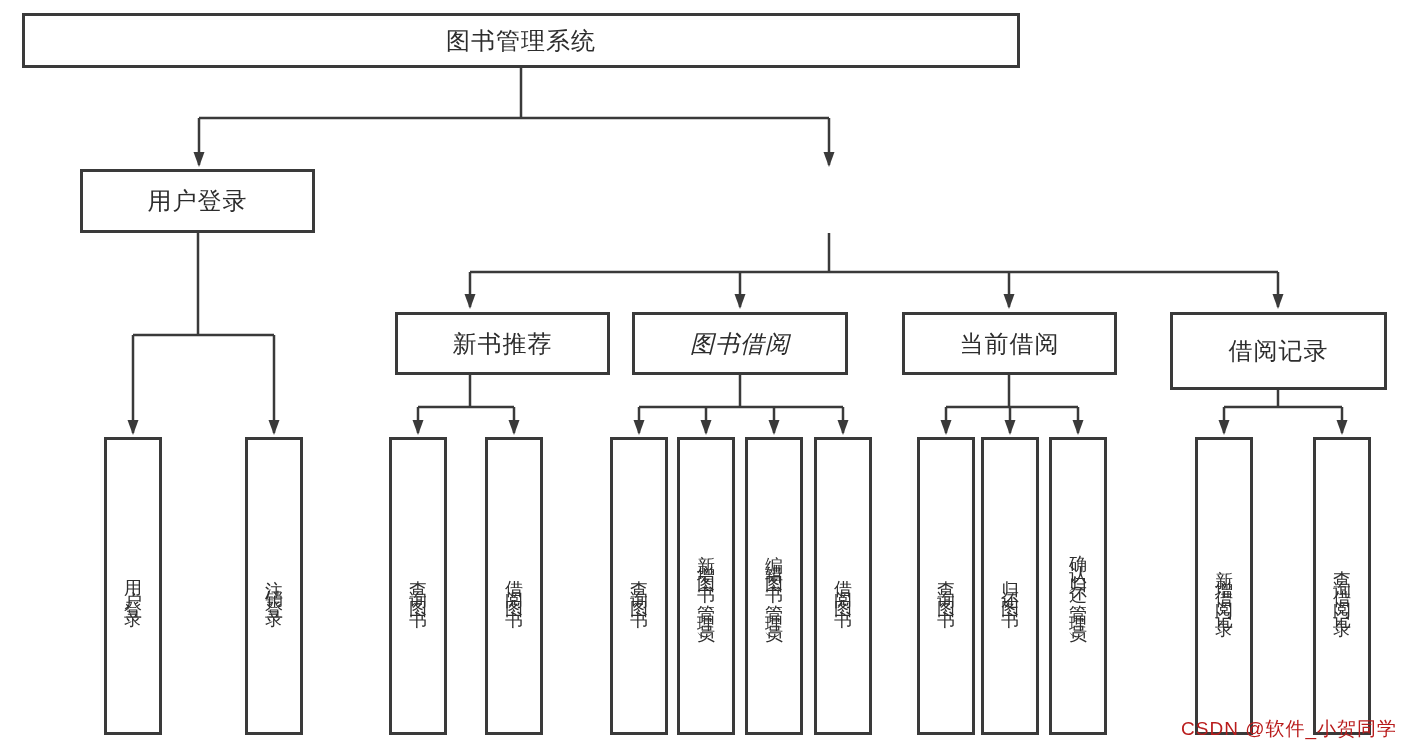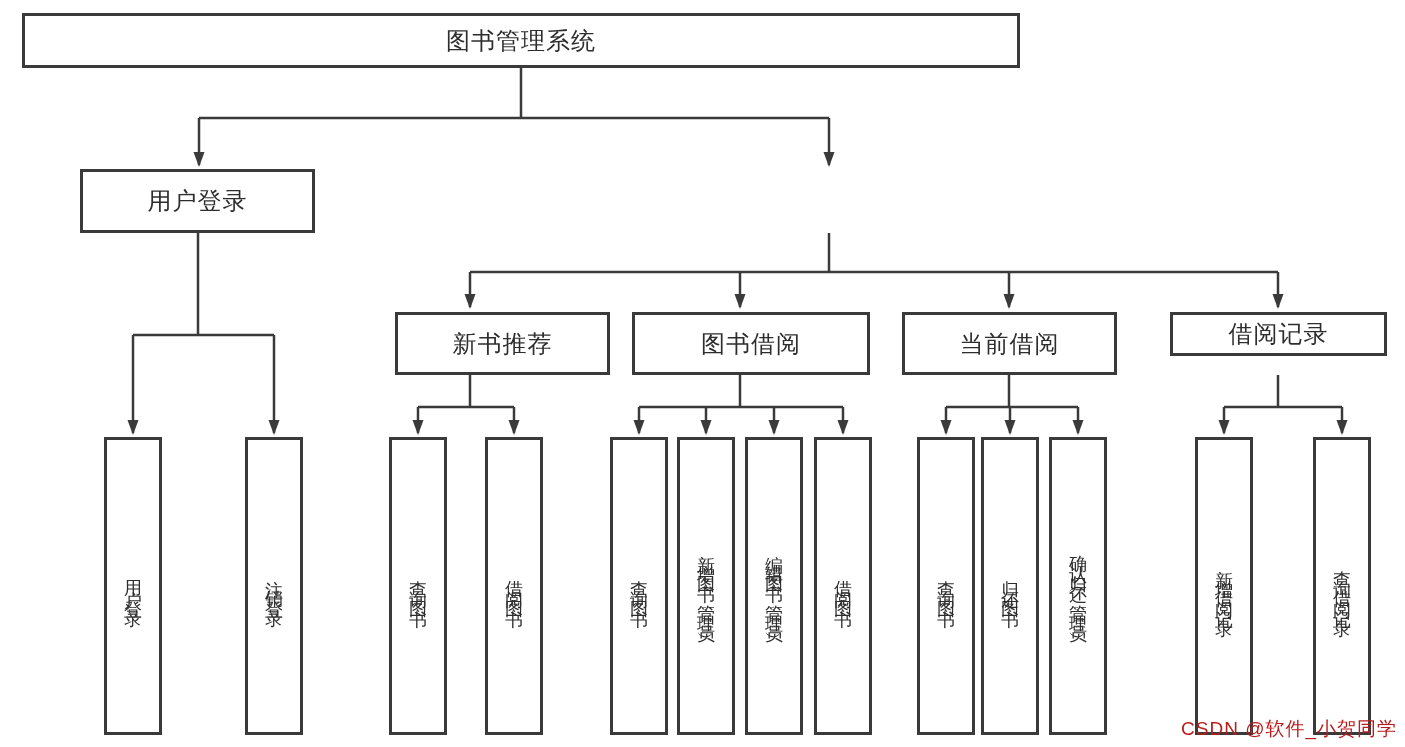--- a/index.html
+++ b/index.html
@@ -109,23 +109,23 @@
       <path d="M1224,407 V433" marker-end="url(#arw)"></path>
       <path d="M1342,407 V433" marker-end="url(#arw)"></path>
     </g>
   </svg>
 
   <div class="node hbox" style="left:22px; top:13px; width:998px; height:55px;">图书管理系统</div>
 
   <div class="node hbox" style="left:80px; top:169px; width:235px; height:64px;">用户登录</div>
 
   <div class="node hbox" style="left:363px; top:312px; width:215px; height:63px;margin-left:32px;">新书推荐</div>
-  <div class="node hbox" style="left:632px; top:312px; width:238px; height:63px;">图书借阅</div>
+  <div class="node hbox" style="left:632px; top:312px; width:216px; height:63px;font-style:italic;">图书借阅</div>
   <div class="node hbox" style="left:902px; top:312px; width:215px; height:63px;text-align:center;">当前借阅</div>
-  <div class="node hbox" style="left:1170px; top:312px; width:217px; height:44px;">借阅记录</div>
+  <div class="node hbox" style="left:1170px; top:312px; width:217px; height:78px;">借阅记录</div>
 
   <div class="node vbox" style="left:104px;">用户登录</div>
   <div class="node vbox" style="left:245px;">注销登录</div>
 
   <div class="node vbox" style="left:389px;">查询图书</div>
   <div class="node vbox" style="left:485px;">借阅图书</div>
 
   <div class="node vbox" style="left:610px;">查询图书</div>
   <div class="node vbox" style="left:677px;">新增图书（管理员）</div>
   <div class="node vbox" style="left:745px;">编辑图书（管理员）</div>

